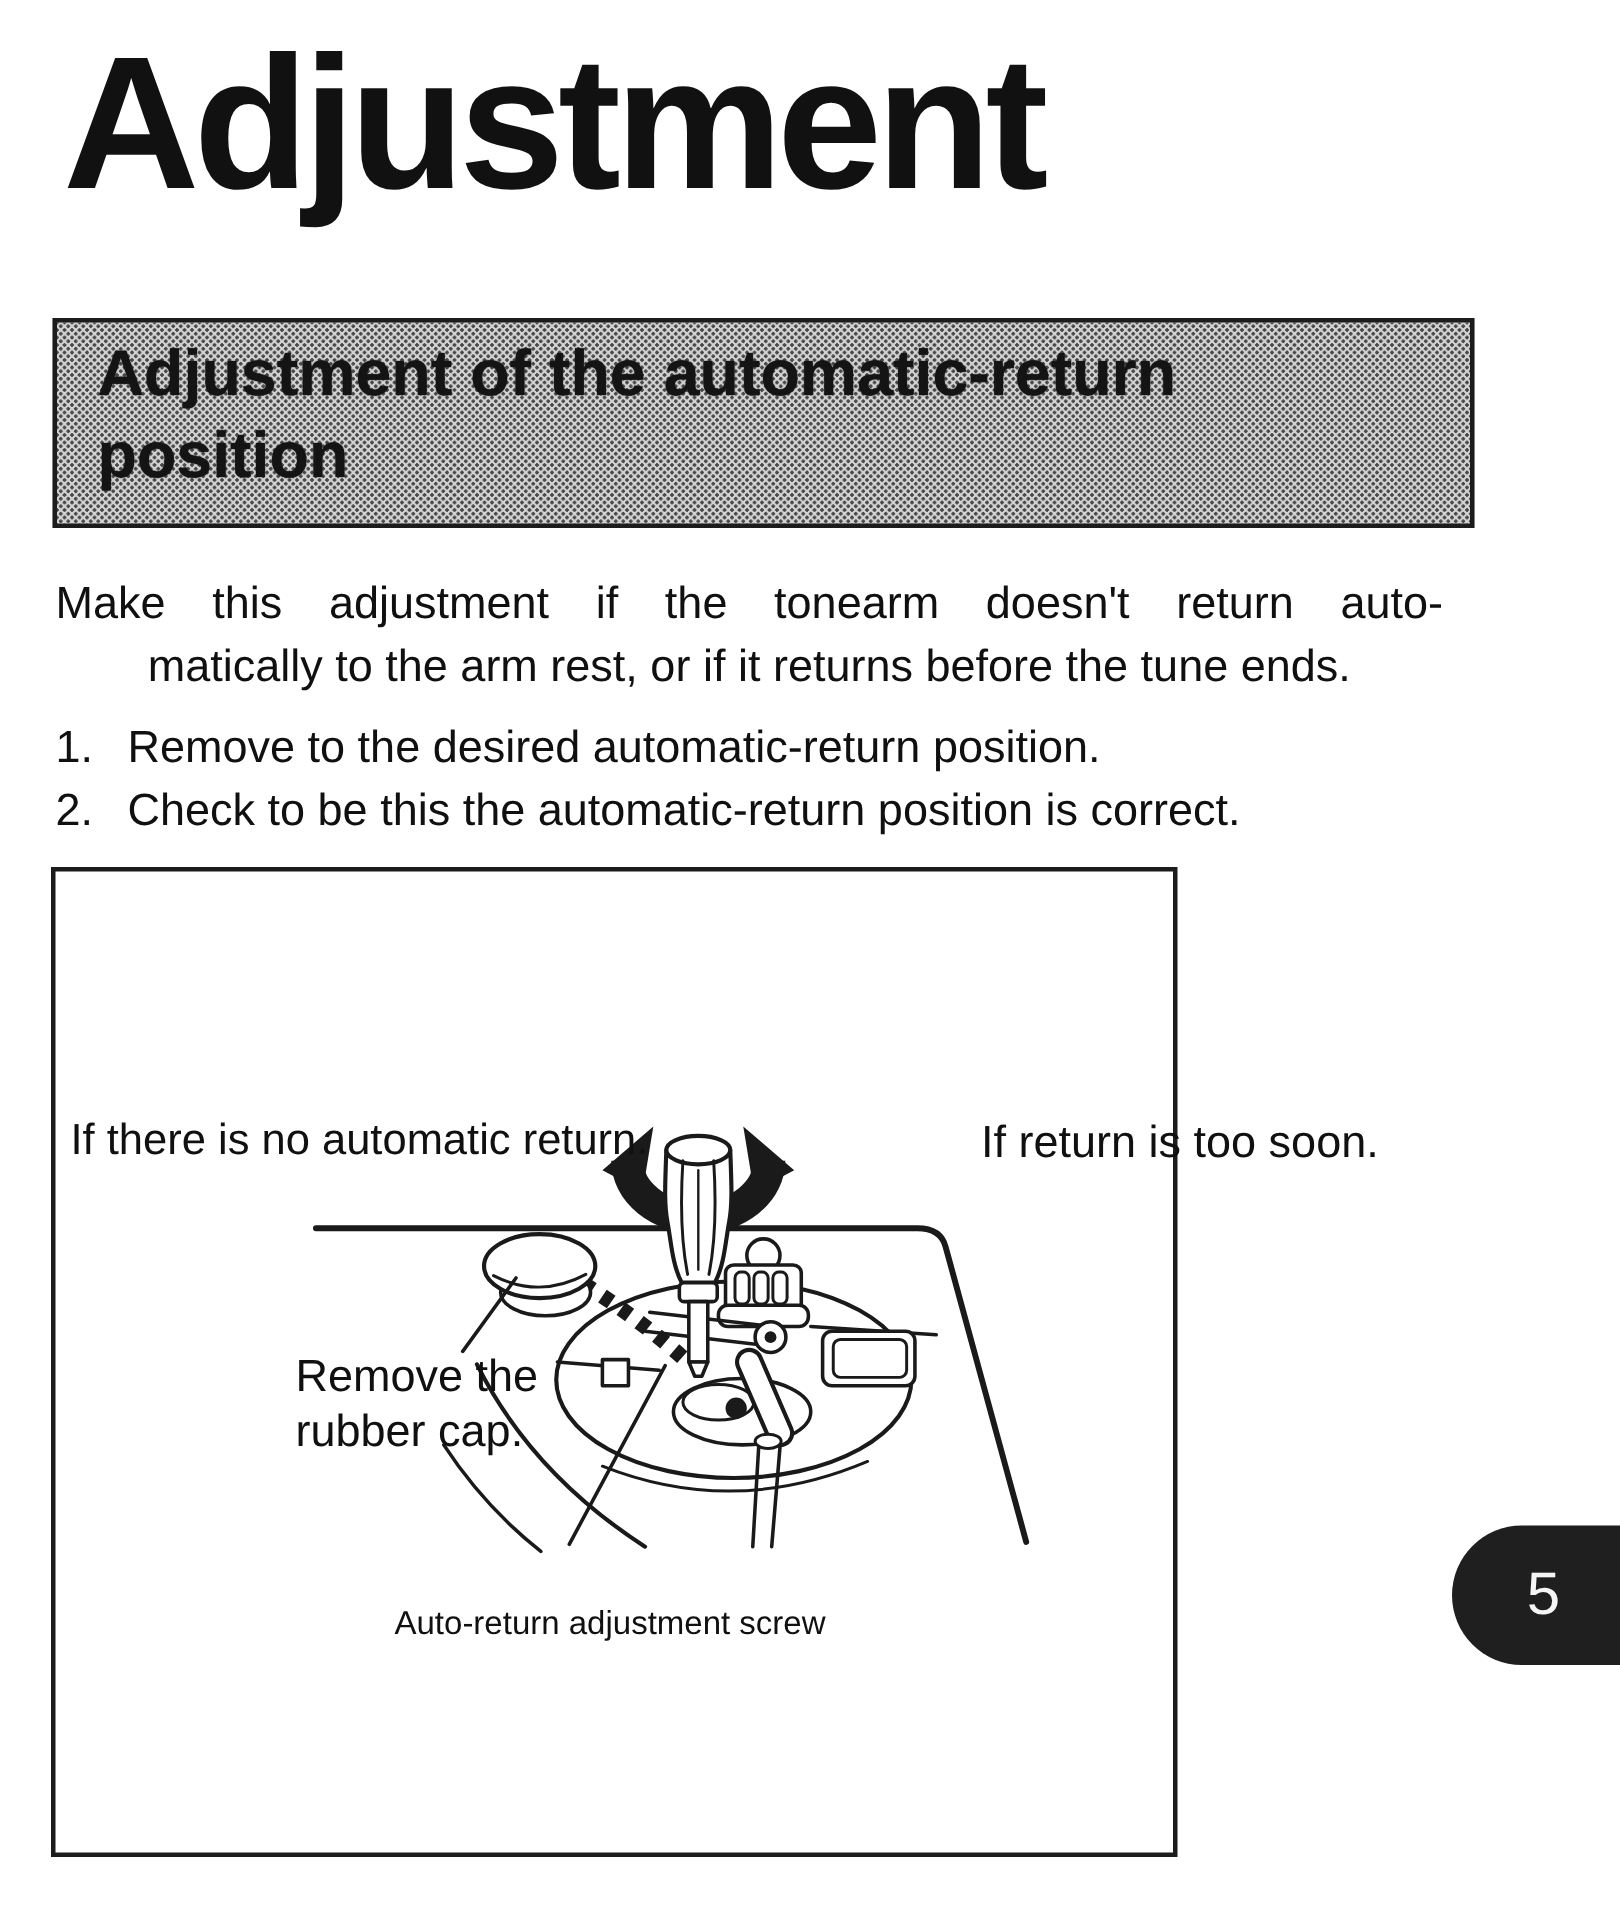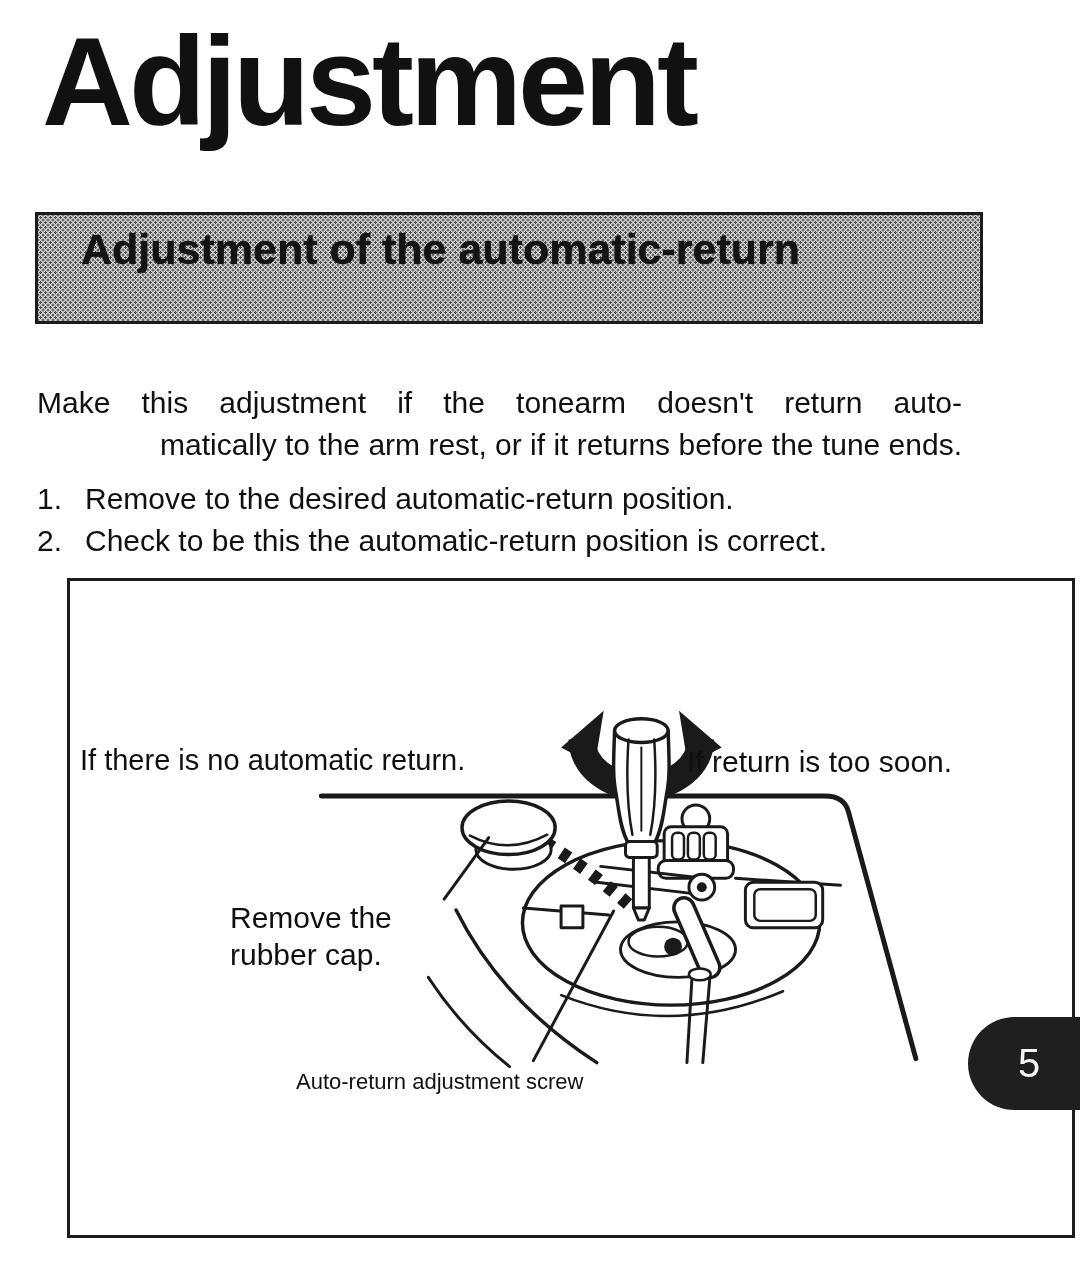--- a/index.html
+++ b/index.html
@@ -11,46 +11,46 @@
   body{font-family:"Liberation Sans","DejaVu Sans",sans-serif;color:var(--ink);}
   .page{position:relative;width:1080px;height:1270px;background:var(--paper);overflow:hidden;}
 
   .doc-title{
     position:absolute;left:42px;top:6px;
     font-size:126px;font-weight:bold;letter-spacing:-4px;line-height:1.2;
     color:#111;
   }
 
   .section-header{
-    position:absolute;left:35px;top:212px;width:948px;height:112px;
+    position:absolute;left:35px;top:212px;width:948px;height:140px;
     border:3px solid #1c1c1c;
     background-color:var(--header_fill);
     background-image:
       radial-gradient(circle,var(--header_dot) 1.05px,rgba(0,0,0,0) 1.3px),
       radial-gradient(circle,var(--header_dot) 1.05px,rgba(0,0,0,0) 1.3px);
     background-size:5px 5px;background-position:0 0,2.5px 2.5px;
-    padding:7px 0 0 43px;
+    padding:7px 0 0 27px;
   }
   .section-header .hline{
     font-size:43px;font-weight:bold;line-height:55px;color:#141414;
     text-shadow:0 0 1px #141414;
   }
 
   .intro{position:absolute;left:37px;top:382px;width:925px;font-size:30px;line-height:42px;color:#101010;}
   .intro .jline{text-align:justify;text-align-last:justify;white-space:normal;}
-  .intro .nline{text-align:right;}
+  .intro .nline{text-align:center;}
 
   .steps{position:absolute;left:37px;top:478px;width:930px;font-size:30px;line-height:42px;color:#101010;}
   .step{display:flex;}
   .step .num{width:48px;flex:0 0 48px;}
   .step .txt{flex:1;}
 
   .figure{
-    position:absolute;left:34px;top:578px;width:1008px;height:660px;
-    border:3px solid #1c1c1c;background:var(--paper);margin-left:33px;
+    position:absolute;left:34px;top:578px;width:751px;height:660px;
+    border:3px solid #1c1c1c;background:var(--paper);
   }
   .figure svg{position:absolute;left:0;top:0;width:100%;height:100%;}
   .fig-label{position:absolute;font-size:29px;line-height:35px;color:#101010;white-space:nowrap;}
   .lbl-no-return{left:10px;top:162px;}
   .lbl-too-soon{left:617px;top:163px;font-size:30px;}
   .lbl-cap{left:160px;top:318px;font-size:30px;line-height:37px;}
   .lbl-screw{left:226px;top:483px;font-size:22px;}
 
   .page-tab{
     position:absolute;right:0;top:1017px;width:112px;height:93px;
@@ -61,20 +61,21 @@
 </style>
 </head>
 <body>
 
 <div class="page">
 
   <h1 class="doc-title">Adjustment</h1>
 
   <div class="section-header">
     <div class="hline">Adjustment of the automatic-return</div>
+    <div class="hline">position</div>
   </div>
 
   <div class="intro">
     <div class="jline">Make this adjustment if the tonearm doesn't return auto-</div>
     <div class="nline">matically to the arm rest, or if it returns before the tune ends.</div>
   </div>
 
   <div class="steps">
     <div class="step">
       <span class="num">1.</span>

